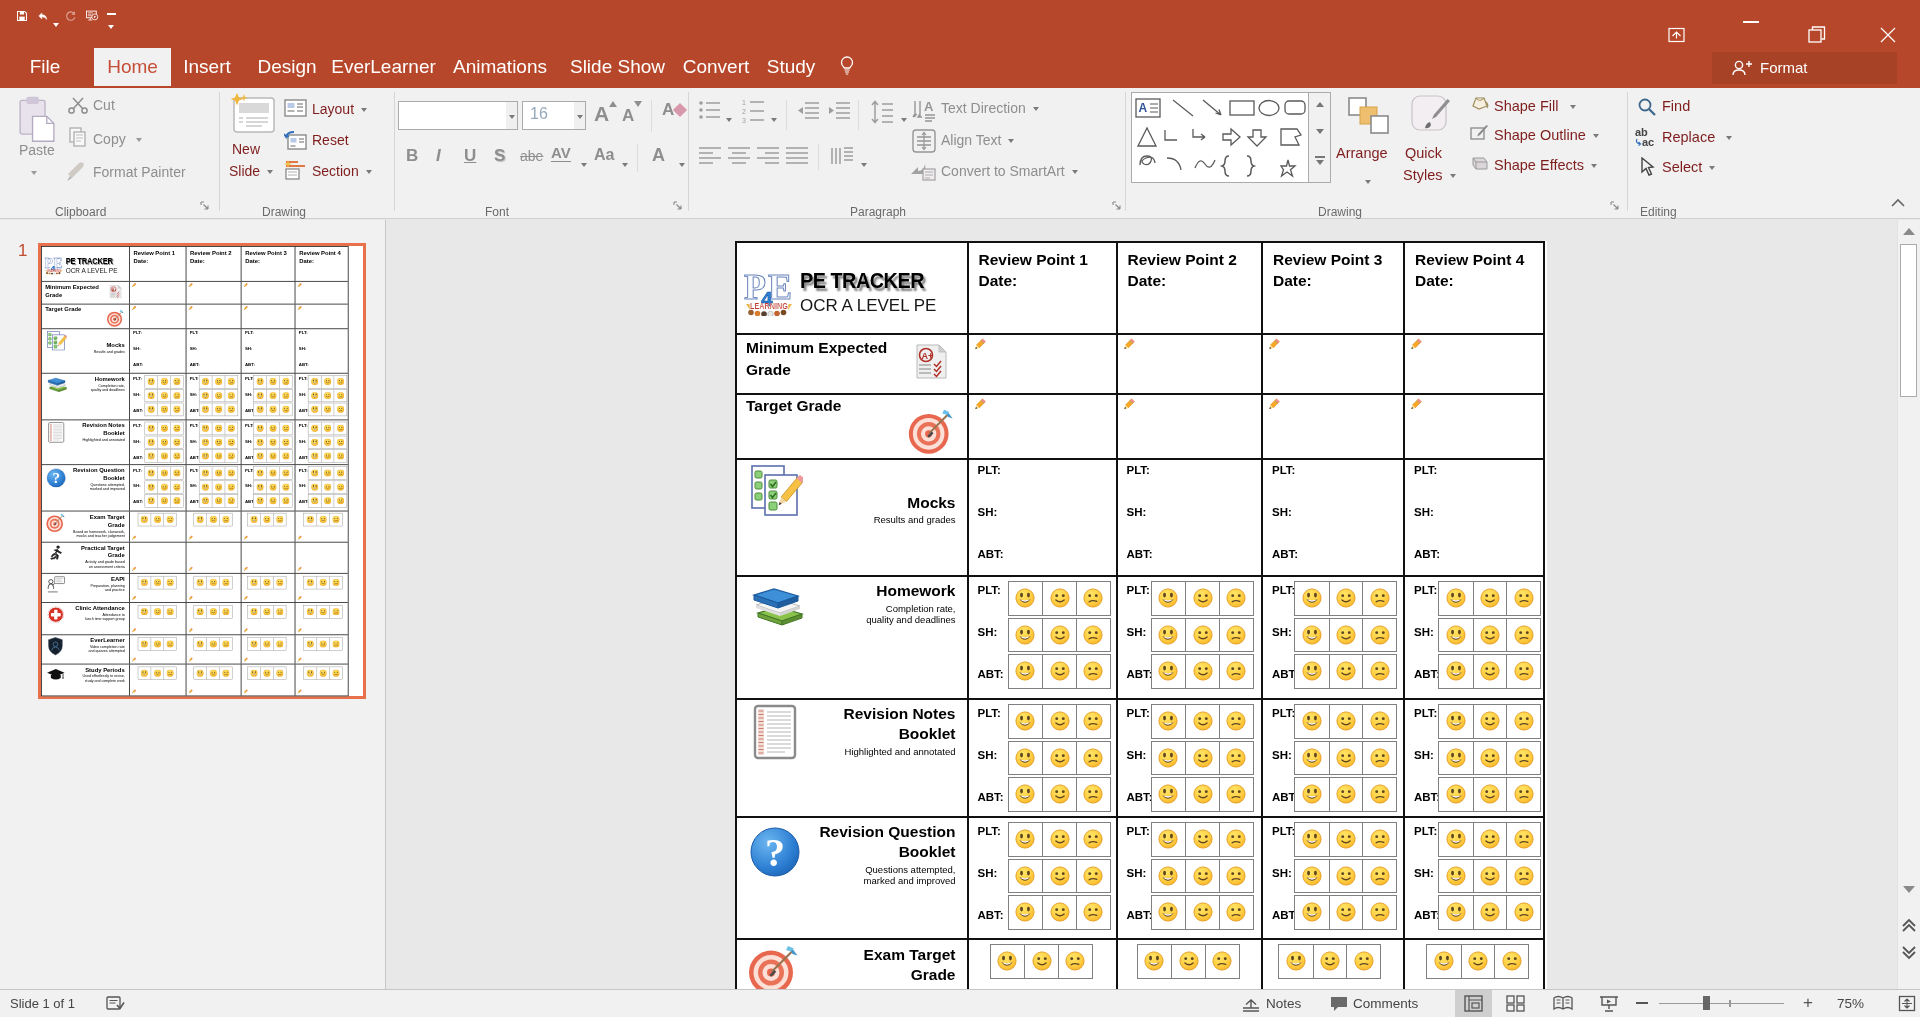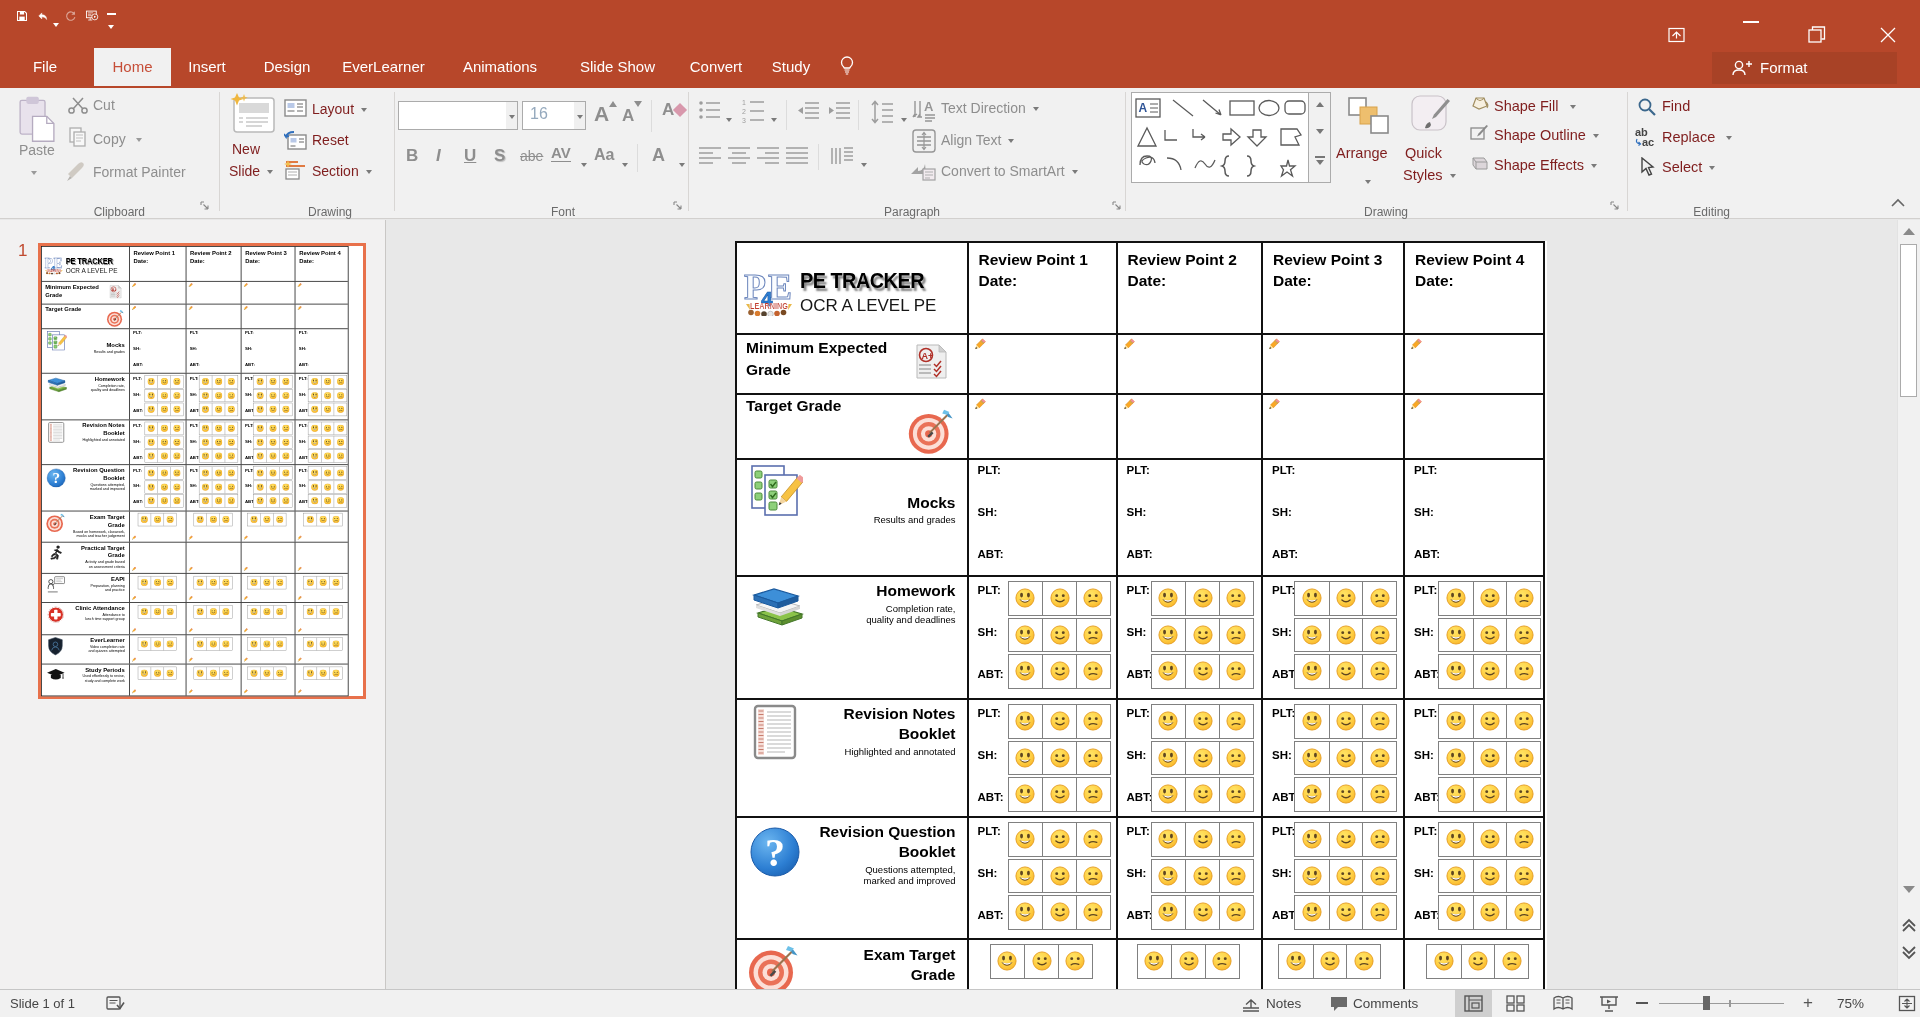--- a/index.html
+++ b/index.html
@@ -4,26 +4,26 @@
 *{margin:0;padding:0;box-sizing:border-box}
 html,body{width:1920px;height:1017px;overflow:hidden}
 body{font-family:"Liberation Sans",sans-serif;position:relative;background:#e8e8e8}
 .abs{position:absolute}
 
 #titlebar{position:absolute;left:0;top:0;width:1920px;height:44px;background:#b7472a}
 #tabrow{position:absolute;left:0;top:44px;width:1920px;height:44px;background:#b7472a}
 #ribbon{position:absolute;left:0;top:88px;width:1920px;height:131px;background:#f1f1f1;border-bottom:1px solid #d2d0ce}
 #titletext{position:absolute;top:6px;left:0;width:1920px;text-align:center;color:#fff;font-size:15px}
 .qat{position:absolute;top:7px;color:#fff}
-.tab{position:absolute;top:4px;height:38px;color:#fff;font-size:15px;line-height:38px;text-align:center}
+.tab{position:absolute;top:4px;height:38px;color:#fff;font-size:19px;line-height:38px;text-align:center}
 .tab.active{background:#f1f1f1;color:#c64e38}
 .winbtn{position:absolute;top:0;height:44px;color:#fff}
 
 .gdiv{position:absolute;top:4px;width:1px;height:119px;background:#d8d6d4}
-.glabel{position:absolute;top:117px;font-size:12px;color:#6a6a6a;text-align:right}
+.glabel{position:absolute;top:117px;font-size:12px;color:#6a6a6a;text-align:left}
 .launch{position:absolute;width:10px;height:10px}
 .rtext{position:absolute;font-size:12.5px;color:#7f1d1d;white-space:nowrap}
 .gray{color:#8e8e8e}
 .caret{display:inline-block;width:0;height:0;border-left:3.5px solid transparent;border-right:3.5px solid transparent;border-top:4px solid #7a7a7a;vertical-align:middle;margin-left:3px}
 .caret.w{border-top-color:#fff}
 
 #mainarea{position:absolute;left:0;top:220px;width:1920px;height:769px;background:#e8e8e8}
 #thumbpane{position:absolute;left:0;top:220px;width:386px;height:769px;background:#f2f1f1;border-right:1px solid #c9c7c5}
 #slidebox{position:absolute;left:736px;top:241px;background:#fff}
 

